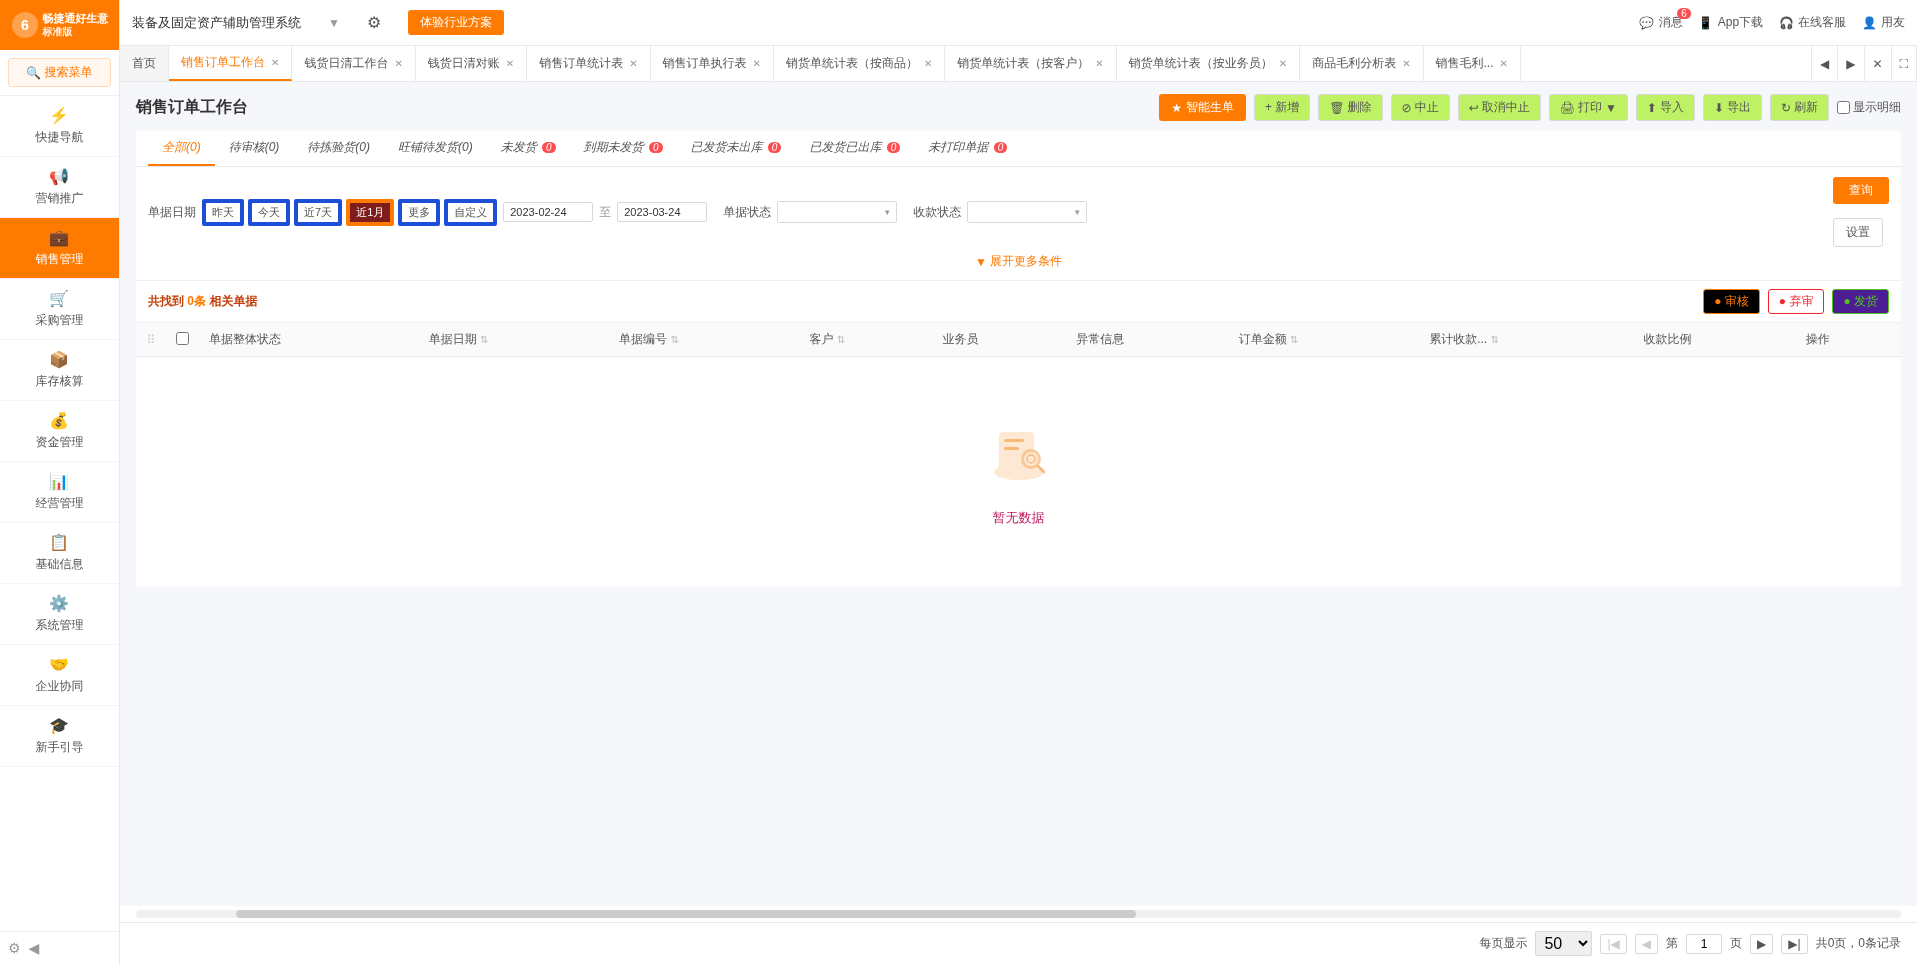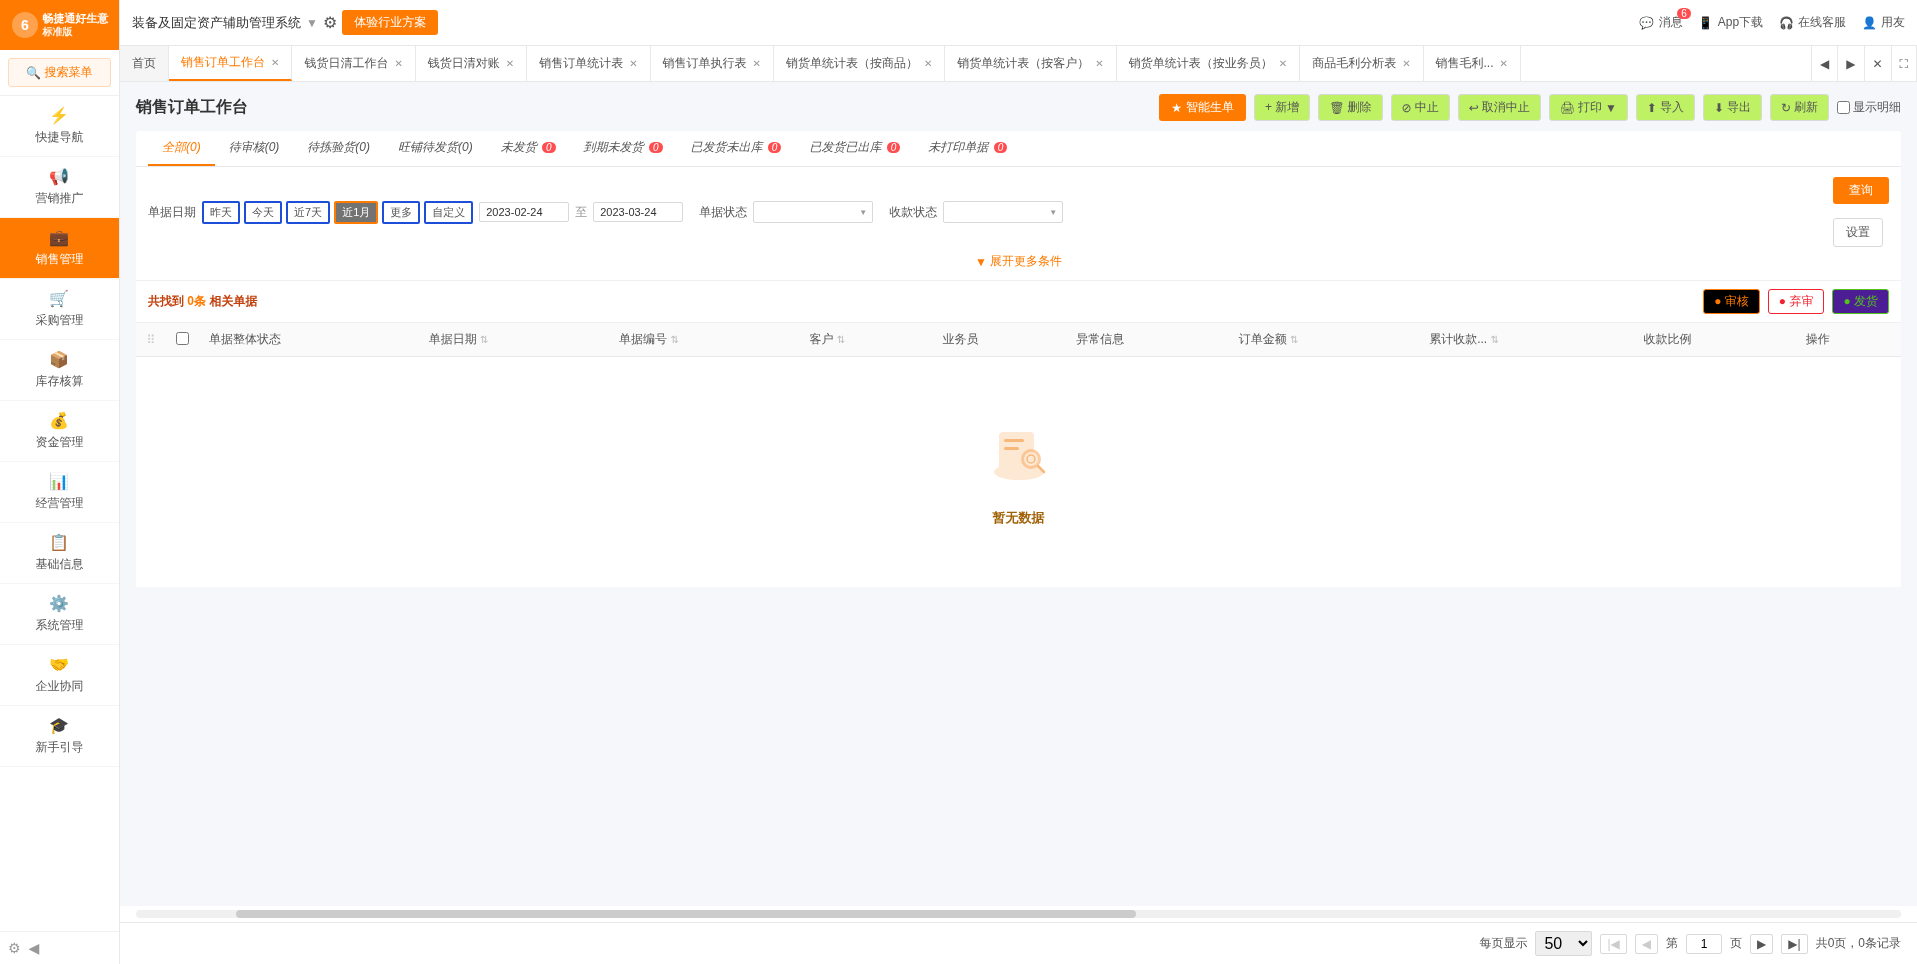--- a/index.html
+++ b/index.html
@@ -80,21 +80,21 @@
     }
 
     
     .top-header {
       height: 46px;
       background: #fff;
       border-bottom: 1px solid #e8e8e8;
       display: flex;
       align-items: center;
       padding: 0 12px;
-      gap: 5px;
+      gap: 27px;
       flex-shrink: 0;
     }
     .system-title {
       color: #333;
       font-size: 13px;
       flex: 0 0 auto;
     }
     .header-dropdown {
       color: #999;
       cursor: pointer;
@@ -260,28 +260,28 @@
       display: flex;
       align-items: center;
       gap: 6px;
       font-size: 12px;
       color: #555;
     }
     .search-label { white-space: nowrap; color: #555; }
     .date-range-btns { display: flex; gap: 4px; }
     .date-range-btn {
       padding: 2px 6px;
-      border: 2px solid #1d4ed8;
+      border: 4px solid #1d4ed8;
       border-radius: 2px;
       cursor: pointer;
       font-size: 11px;
       color: #555;
       background: #fff;
     }
-    .date-range-btn.active { background: #737373; color: #fff; border-color: #ff7a00; }
+    .date-range-btn.active { background: #7f1d1d; color: #fff; border-color: #ff7a00; }
     .date-input {
       border: 1px solid #d9d9d9;
       border-radius: 2px;
       padding: 3px 6px;
       font-size: 11px;
       width: 90px;
       color: #333;
     }
     .date-separator { color: #999; }
     .select-field {
@@ -388,21 +388,21 @@
       align-items: center;
       justify-content: center;
       padding: 60px 20px;
       color: #999;
     }
     .empty-icon {
       width: 80px;
       height: 80px;
       margin-bottom: 12px;
     }
-    .empty-text { font-size: 13px; color: #a16207; font-weight: bold; }
+    .empty-text { font-size: 13px; color: #be185d; }
 
     
     .pagination {
       background: #fff;
       border-top: 1px solid #e8e8e8;
       padding: 8px 16px;
       display: flex;
       align-items: center;
       justify-content: flex-end;
       gap: 8px;

